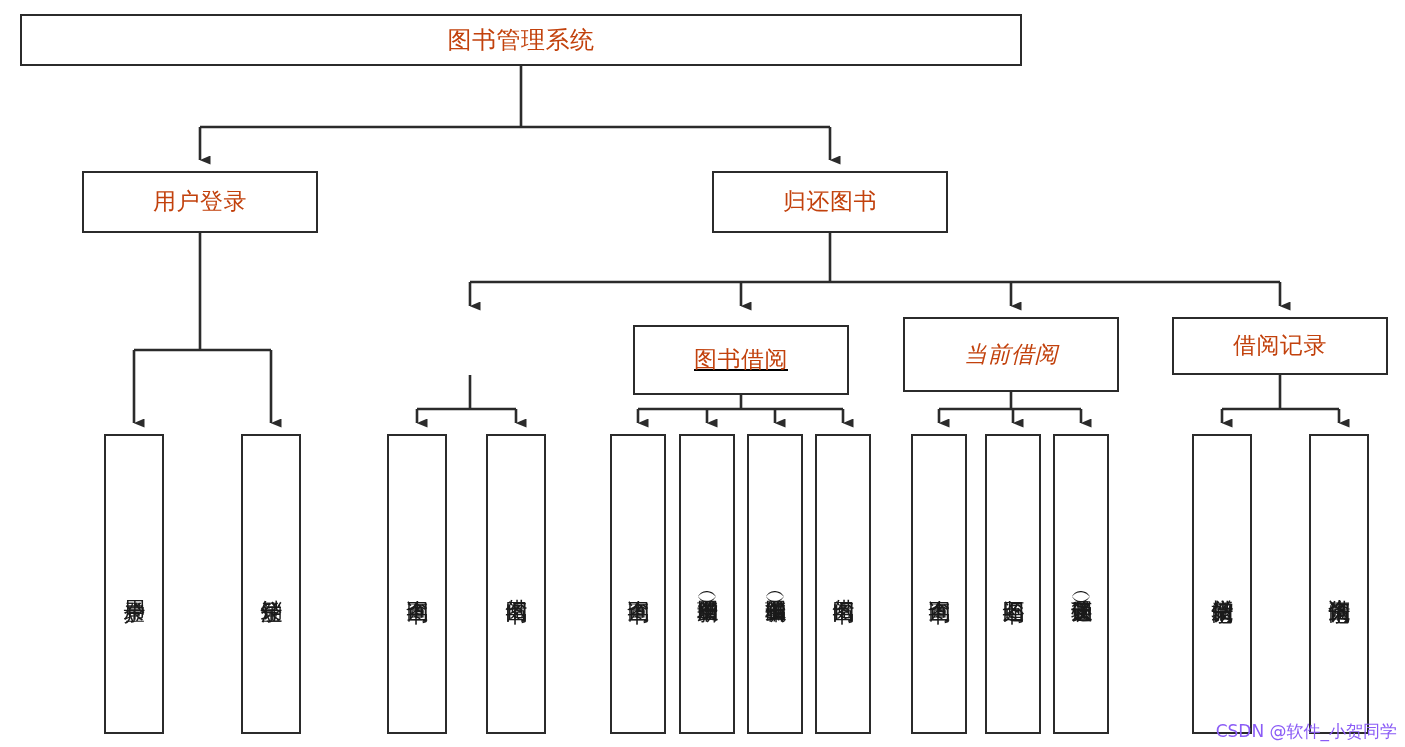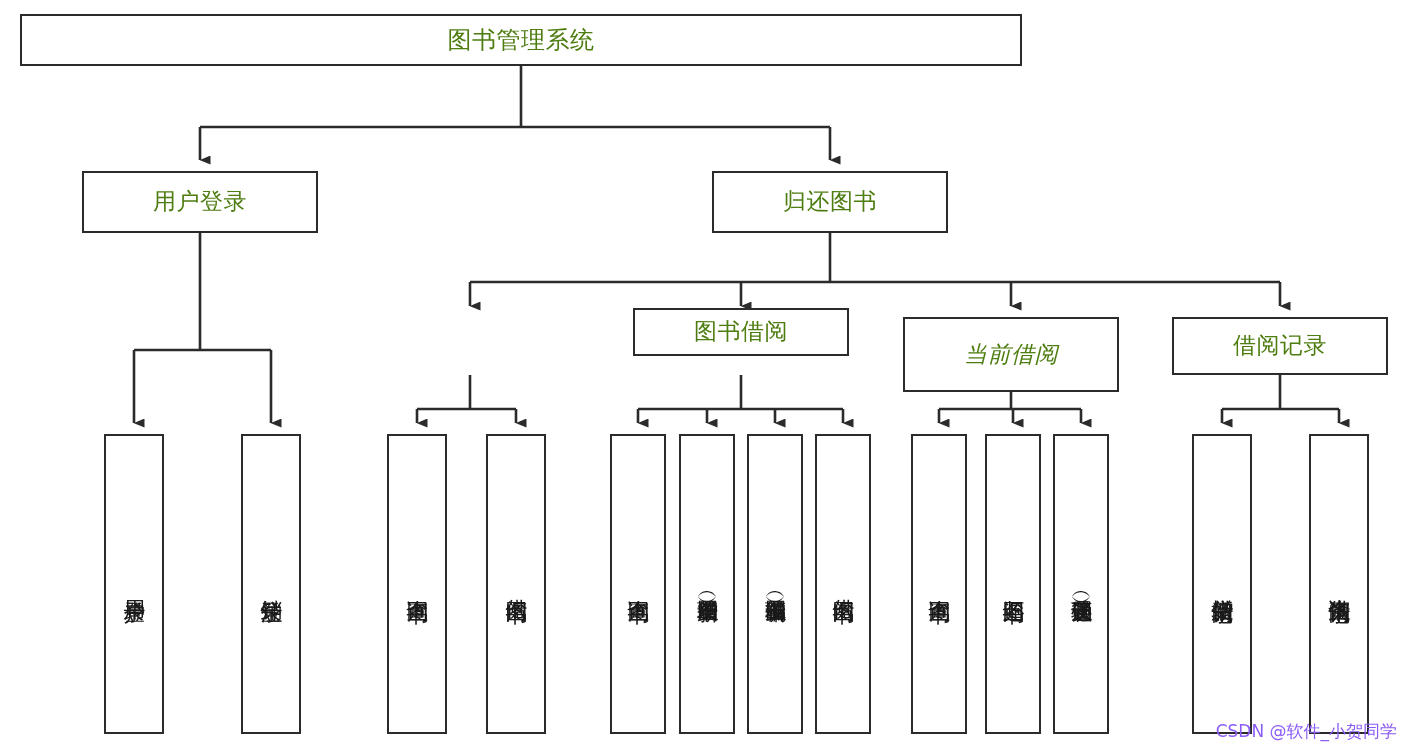--- a/index.html
+++ b/index.html
@@ -31,21 +31,21 @@
     box-sizing: border-box;
     border: 2.5px solid #2b2b2b;
     background: #ffffff;
     display: flex;
     align-items: center;
     justify-content: center;
     overflow: hidden;
   }
   .node-label-h {
     font-size: 23px;
-    color: #4d7c0f;
+    color: #c2410c;
     letter-spacing: 0.5px;
     line-height: 1.1;
     white-space: nowrap;
     text-align: left;
   }
   .node-box.title .node-label-h { font-size: 24px; }
   .node-box.leaf {
     align-items: center;
     justify-content: center;
   }
@@ -126,21 +126,21 @@
     <span class="node-label-h">图书管理系统</span>
   </div>
 
   <div class="node-box" style="left: 82px; top: 171px; width: 236px; height: 62px;">
     <span class="node-label-h">用户登录</span>
   </div>
   <div class="node-box" style="left: 712px; top: 171px; width: 236px; height: 62px;">
     <span class="node-label-h">归还图书</span>
   </div>
 
-  <div class="node-box" style="left: 633px; top: 308px; width: 216px; height: 48px;">
+  <div class="node-box" style="left: 633px; top: 325px; width: 216px; height: 70px; text-decoration: underline;">
     <span class="node-label-h">图书借阅</span>
   </div>
   <div class="node-box" style="left: 903px; top: 317px; width: 216px; height: 75px; font-style: italic;">
     <span class="node-label-h">当前借阅</span>
   </div>
   <div class="node-box" style="left: 1172px; top: 317px; width: 216px; height: 58px;">
     <span class="node-label-h">借阅记录</span>
   </div>
 
   <div class="node-box leaf" style="left: 104px; top: 434px; width: 60px; height: 300px;">

